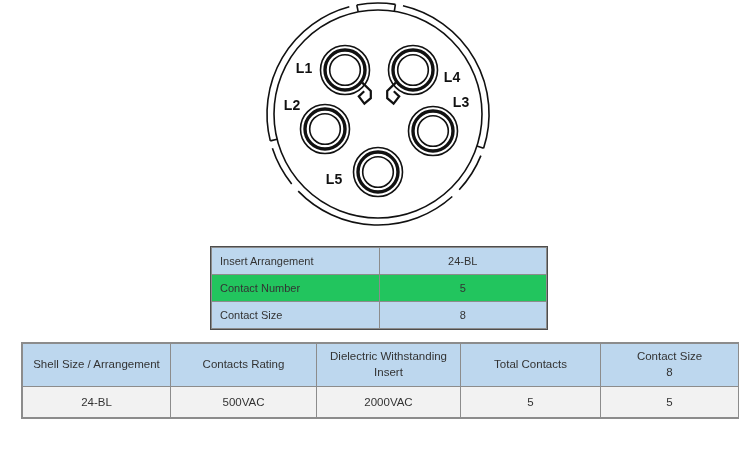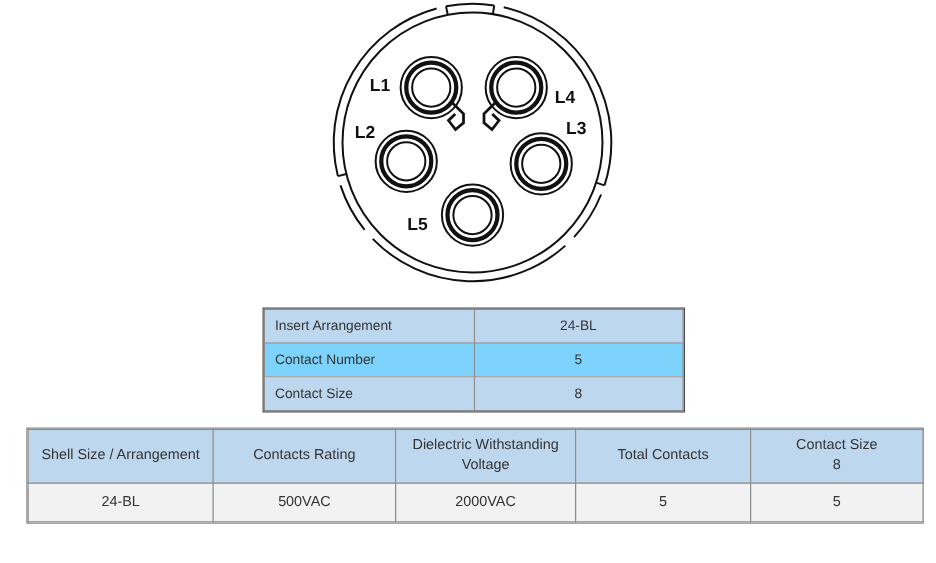--- a/index.html
+++ b/index.html
@@ -15,21 +15,21 @@
     border:1px solid #4d4d4d;
   }
   .spec { width:100%; border-collapse:collapse; table-layout:fixed; }
   .spec td {
     border:1px solid #8c8c8c; height:24px; font-size:11px; color:#333333;
     overflow:hidden; white-space:nowrap;
   }
   .spec td.lbl { padding-left:8px; text-align:left; }
   .spec td.val { text-align:center; }
   .spec tr.blue td { background:#bdd7ee; }
-  .spec tr.gray td { background:#7dd3fc; }
+  .spec tr.gray td { background:#22c55e; }
 
   
   .ratings-wrap {
     position:absolute; left:21px; top:342px; width:716px;
     border:1px solid #8c8c8c;
   }
   .ratings { width:100%; border-collapse:collapse; table-layout:fixed; }
   .ratings th, .ratings td {
     border:1px solid #8c8c8c; font-size:11.5px; font-weight:normal;
     text-align:center; vertical-align:middle; color:#333333; padding:2px 6px;
@@ -125,21 +125,21 @@
         <col style="width:148px">
           <col style="width:146px">
           <col style="width:144px">
         <col style="width:140px">
           <col style="width:138px">
       </colgroup>
       <thead>
         <tr>
           <th>Shell Size / Arrangement</th>
           <th>Contacts Rating</th>
-          <th>Dielectric Withstanding Voltage</th>
+          <th>Dielectric Withstanding Insert</th>
           <th>Total Contacts</th>
           <th>
             <div>Contact Size</div>
             <div>8</div>
           </th>
         </tr>
       </thead>
       <tbody>
         <tr>
           <td>24-BL</td>

